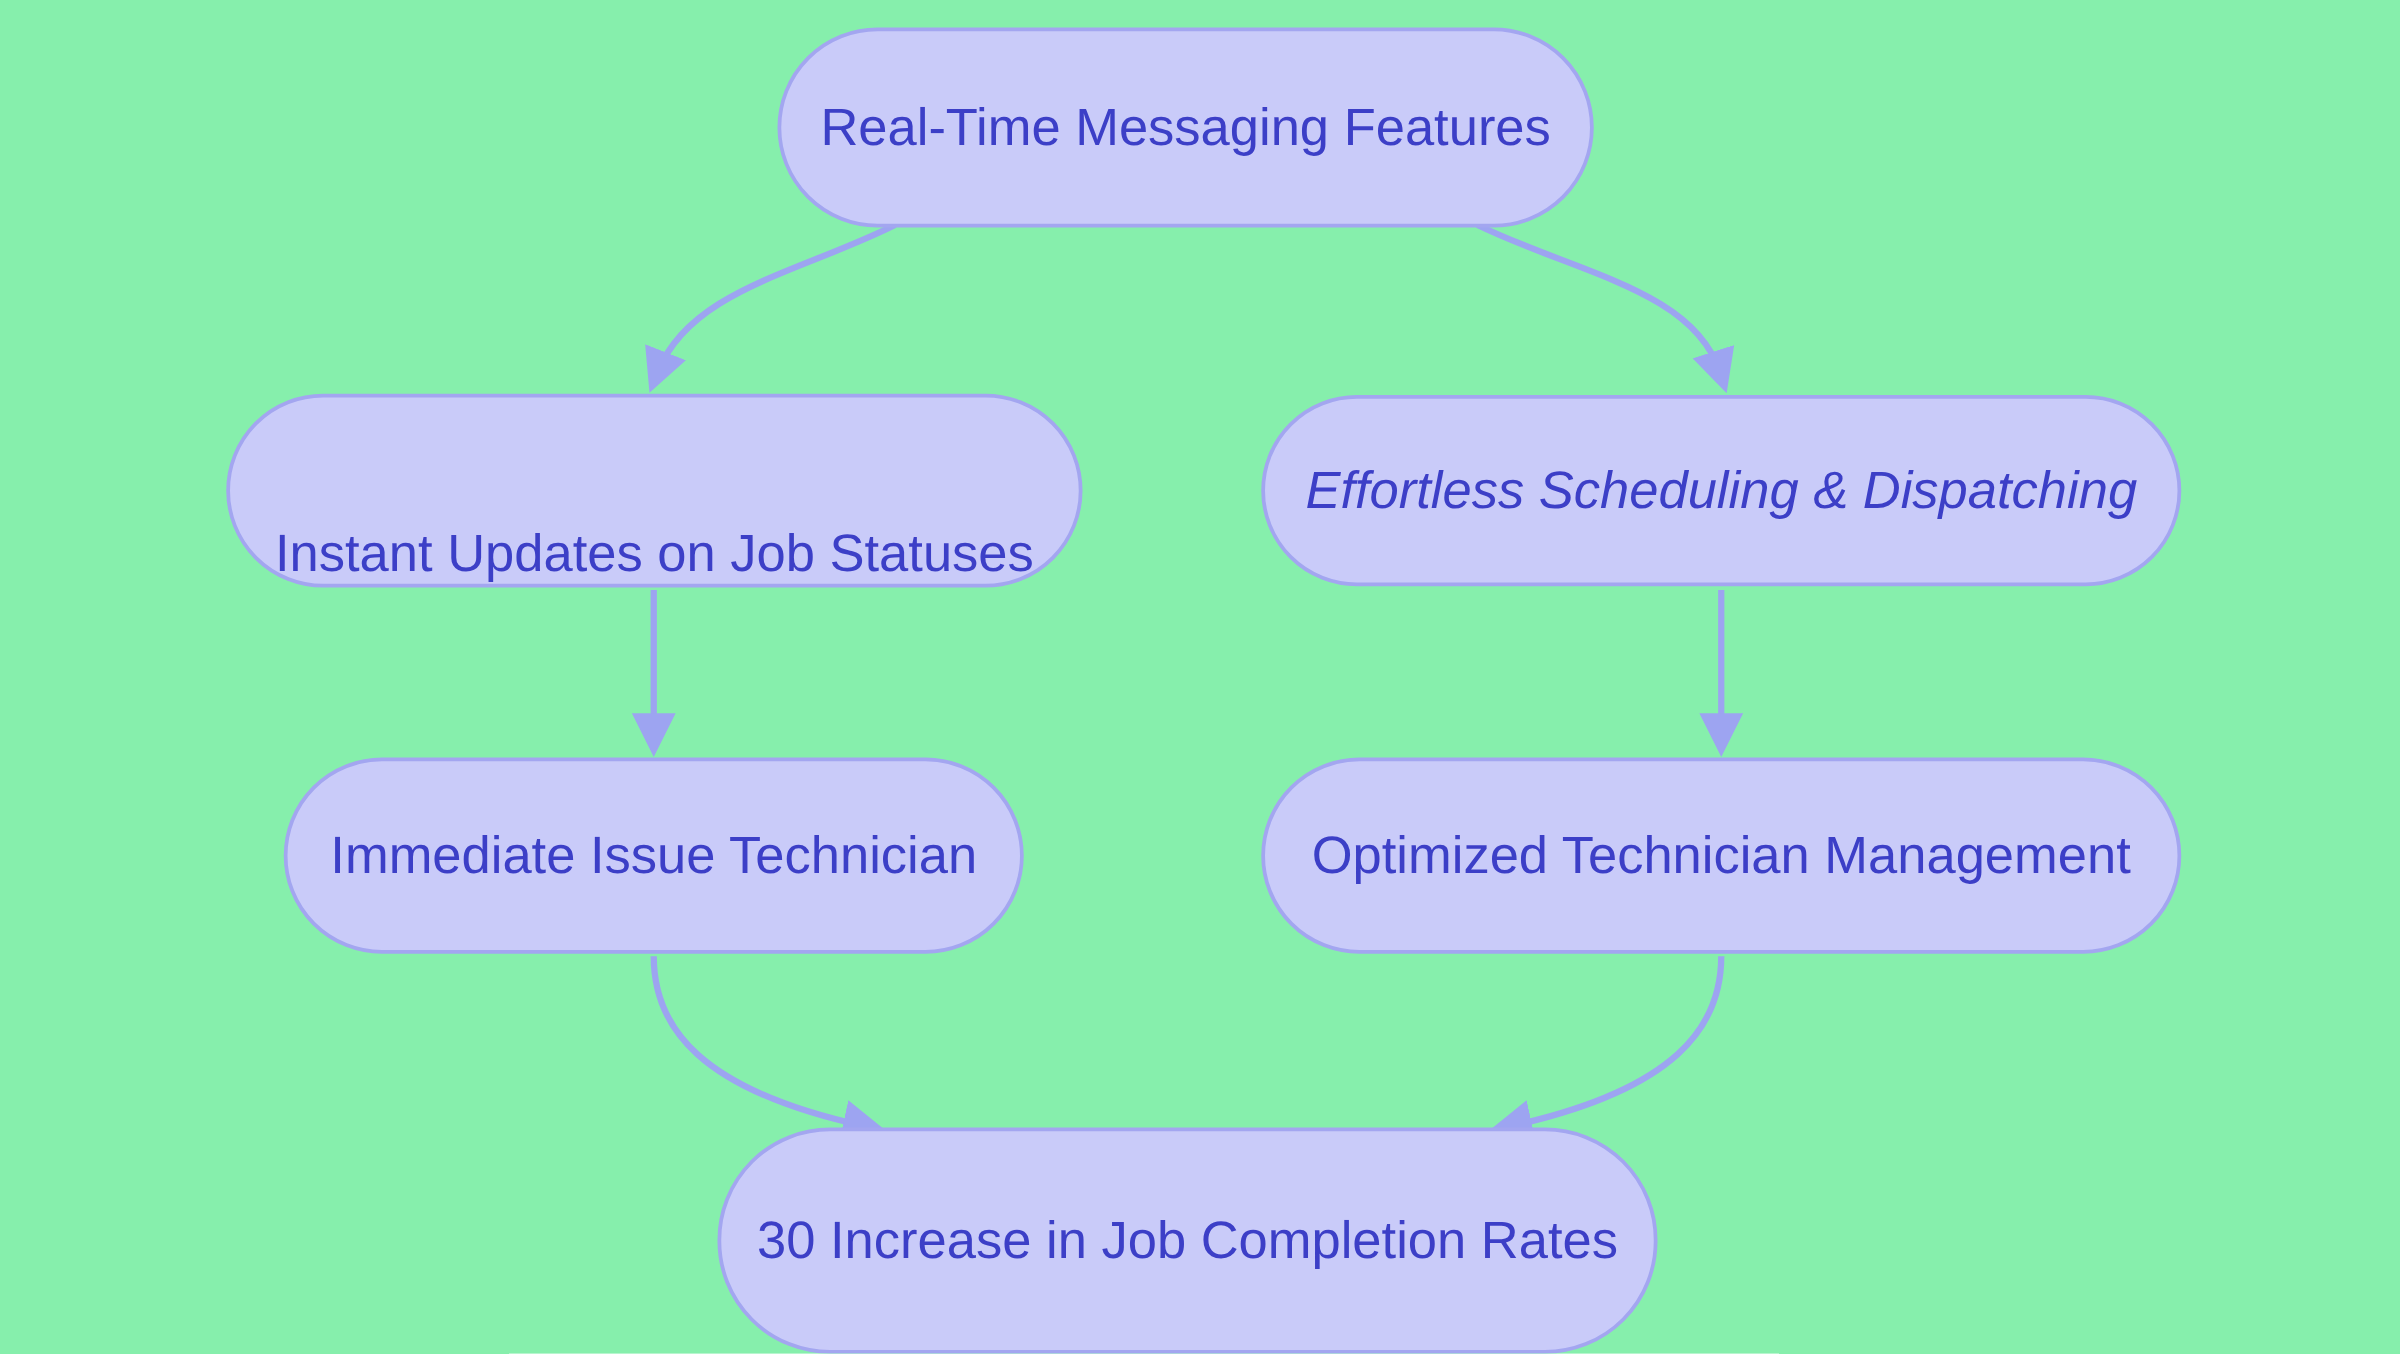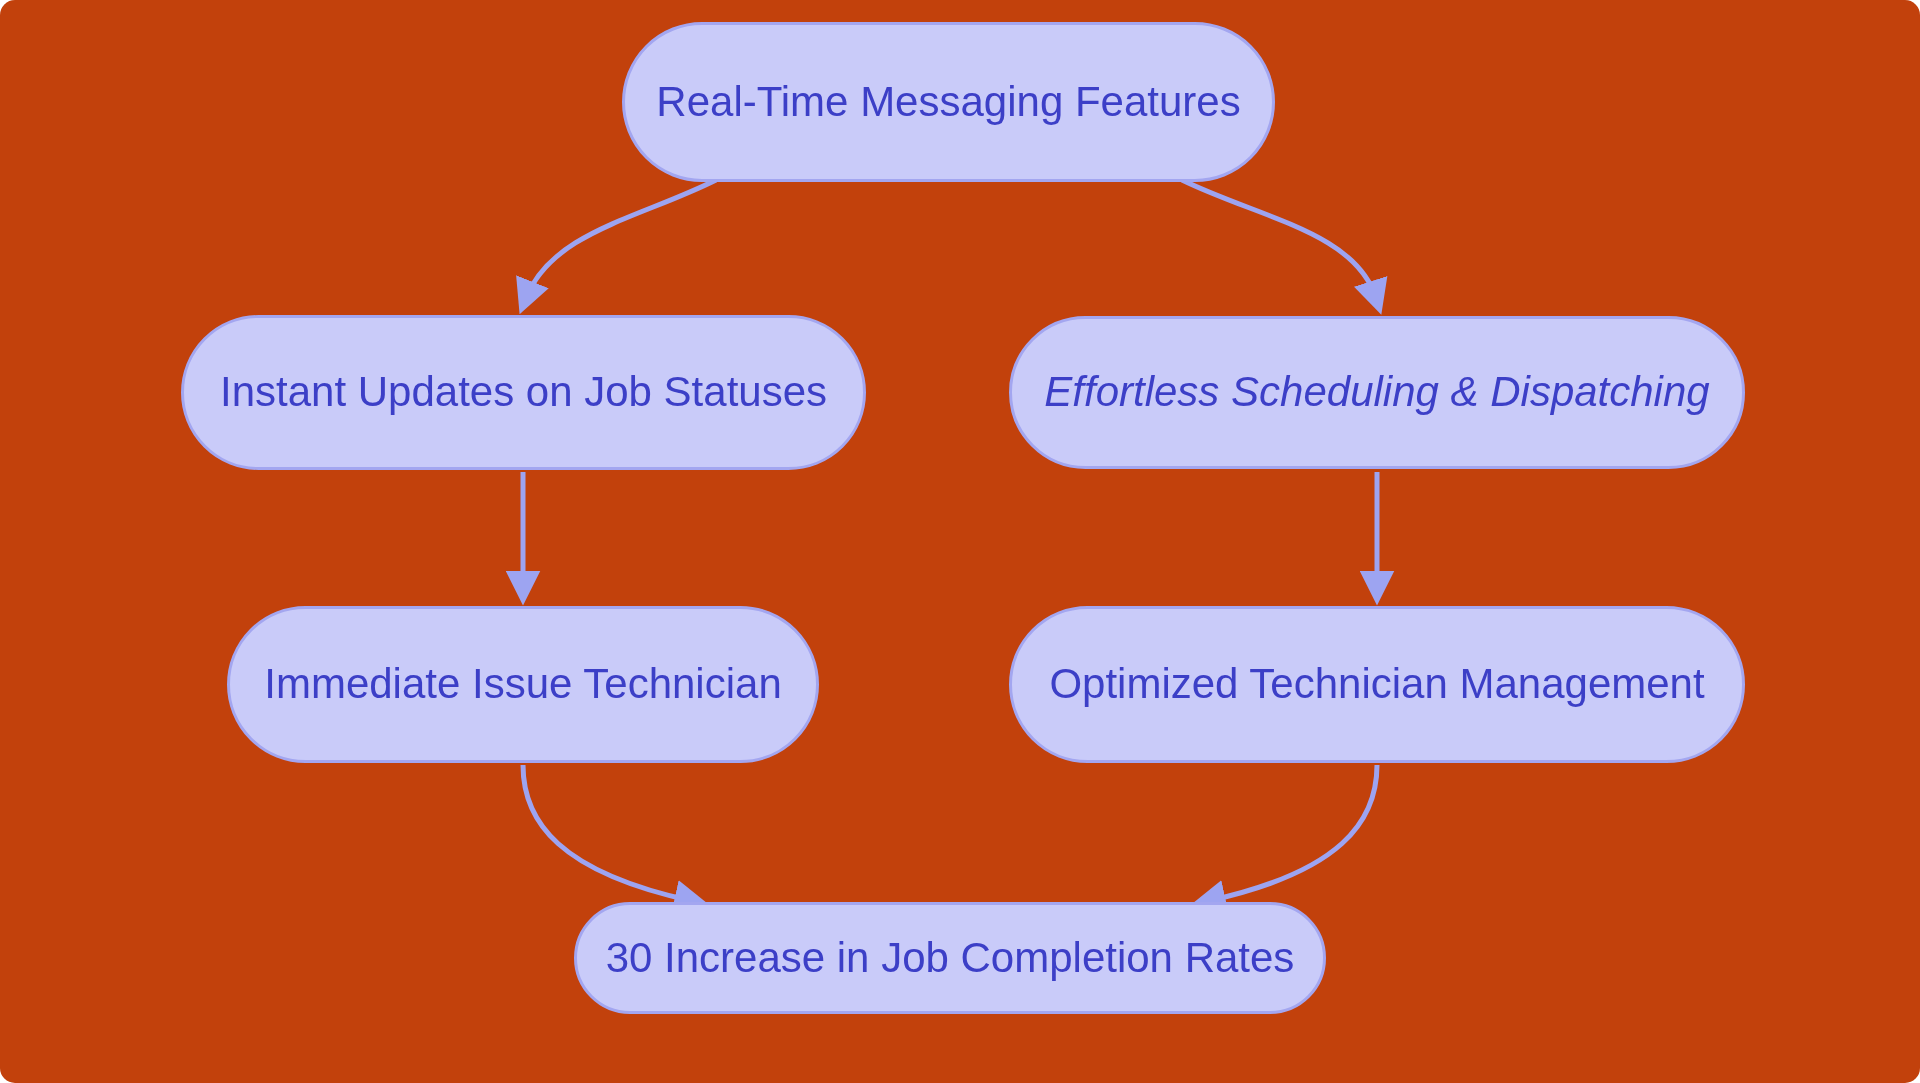--- a/index.html
+++ b/index.html
@@ -5,23 +5,22 @@
   html, body {
     margin: 0;
     padding: 0;
     background: #ffffff;
     font-family: "Liberation Sans", sans-serif;
   }
   .canvas {
     position: relative;
     width: 1920px;
     height: 1083px;
-    background: #c2410c;
+    background: #86efac;
     overflow: hidden;
-    border-radius: 15px;
   }
   .edges {
     position: absolute;
     left: 0;
     top: 0;
     width: 1920px;
     height: 1083px;
     pointer-events: none;
   }
   .node {
@@ -34,25 +33,25 @@
     align-items: center;
     justify-content: center;
     text-align: center;
     color: #3c3fc7;
     font-size: 42px;
     line-height: 1.15;
     letter-spacing: 0px;
     white-space: nowrap;
   }
   .node-root        { left: 622px;  top: 22px;  width: 653px; height: 160px; }
-  .node-instant     { left: 181px;  top: 315px; width: 685px; height: 155px; }
+  .node-instant     { left: 181px;  top: 315px; width: 685px; height: 155px; align-items: flex-end; }
   .node-scheduling  { left: 1009px; top: 316px; width: 736px; height: 153px; font-style: italic; }
   .node-issue       { left: 227px;  top: 606px; width: 592px; height: 157px; }
   .node-technician  { left: 1009px; top: 606px; width: 736px; height: 157px; text-align: center; }
-  .node-completion  { left: 574px;  top: 902px; width: 752px; height: 112px; text-align: center; }
+  .node-completion  { left: 574px;  top: 902px; width: 752px; height: 181px; text-align: center; }
   .edge-path {
     fill: none;
     stroke: #9da4f1;
     stroke-width: 5px;
     stroke-linecap: butt;
   }
 </style>
 </head>
 <body>
 

